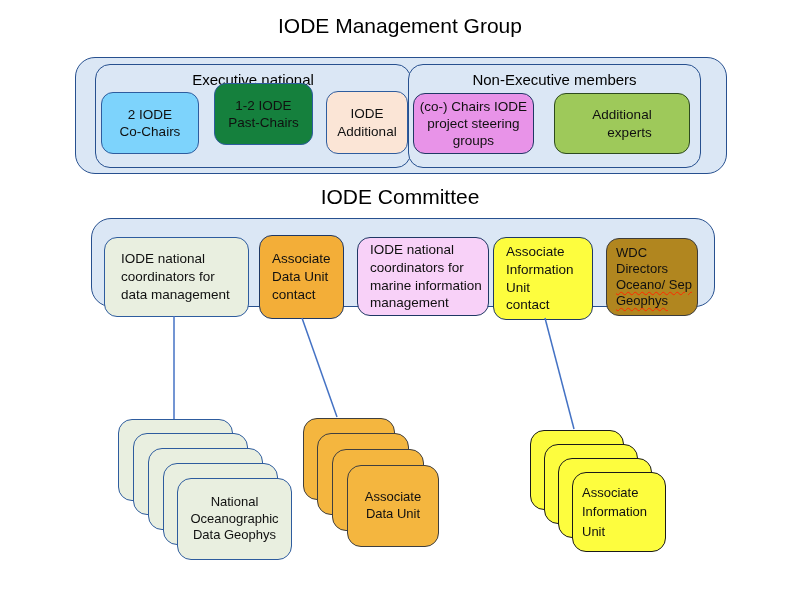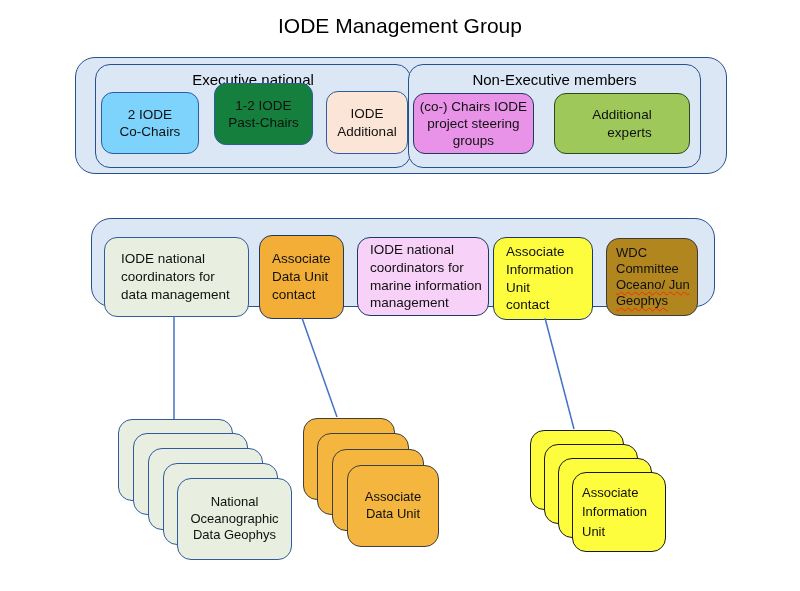--- a/index.html
+++ b/index.html
@@ -117,20 +117,21 @@
 project steering
 groups</span>
       </div>
       <div class="node" id="box-addl-experts">
         <span>Additional
 experts</span>
       </div>
     </div>
   </div>
 
+  <div class="title" id="title-committee">IODE Committee</div>
 
   <div class="container" id="cm-container">
     <div class="cnode" id="cbox-data-coord">
       <span>IODE national
 coordinators for
 data management</span>
     </div>
     <div class="cnode" id="cbox-adu-contact">
       <span>Associate
 Data Unit
@@ -143,22 +144,22 @@
 management</span>
     </div>
     <div class="cnode" id="cbox-aiu-contact">
       <span>Associate
 Information
 Unit
 contact</span>
     </div>
     <div class="cnode" id="cbox-wdc">
       <span>WDC
-Committee</span>
-      <span class="squiggle">Oceano/ Jun
+Directors</span>
+      <span class="squiggle">Oceano/ Sep
 Geophys</span>
     </div>
   </div>
 
   <svg class="connectors" width="800" height="591" viewBox="0 0 800 591">
     <line x1="174" y1="316" x2="174" y2="419" stroke="#4472c4" stroke-width="1.5"></line>
     <line x1="302" y1="318" x2="337" y2="417" stroke="#4472c4" stroke-width="1.5"></line>
     <line x1="545" y1="318" x2="574" y2="429" stroke="#4472c4" stroke-width="1.5"></line>
   </svg>
 

